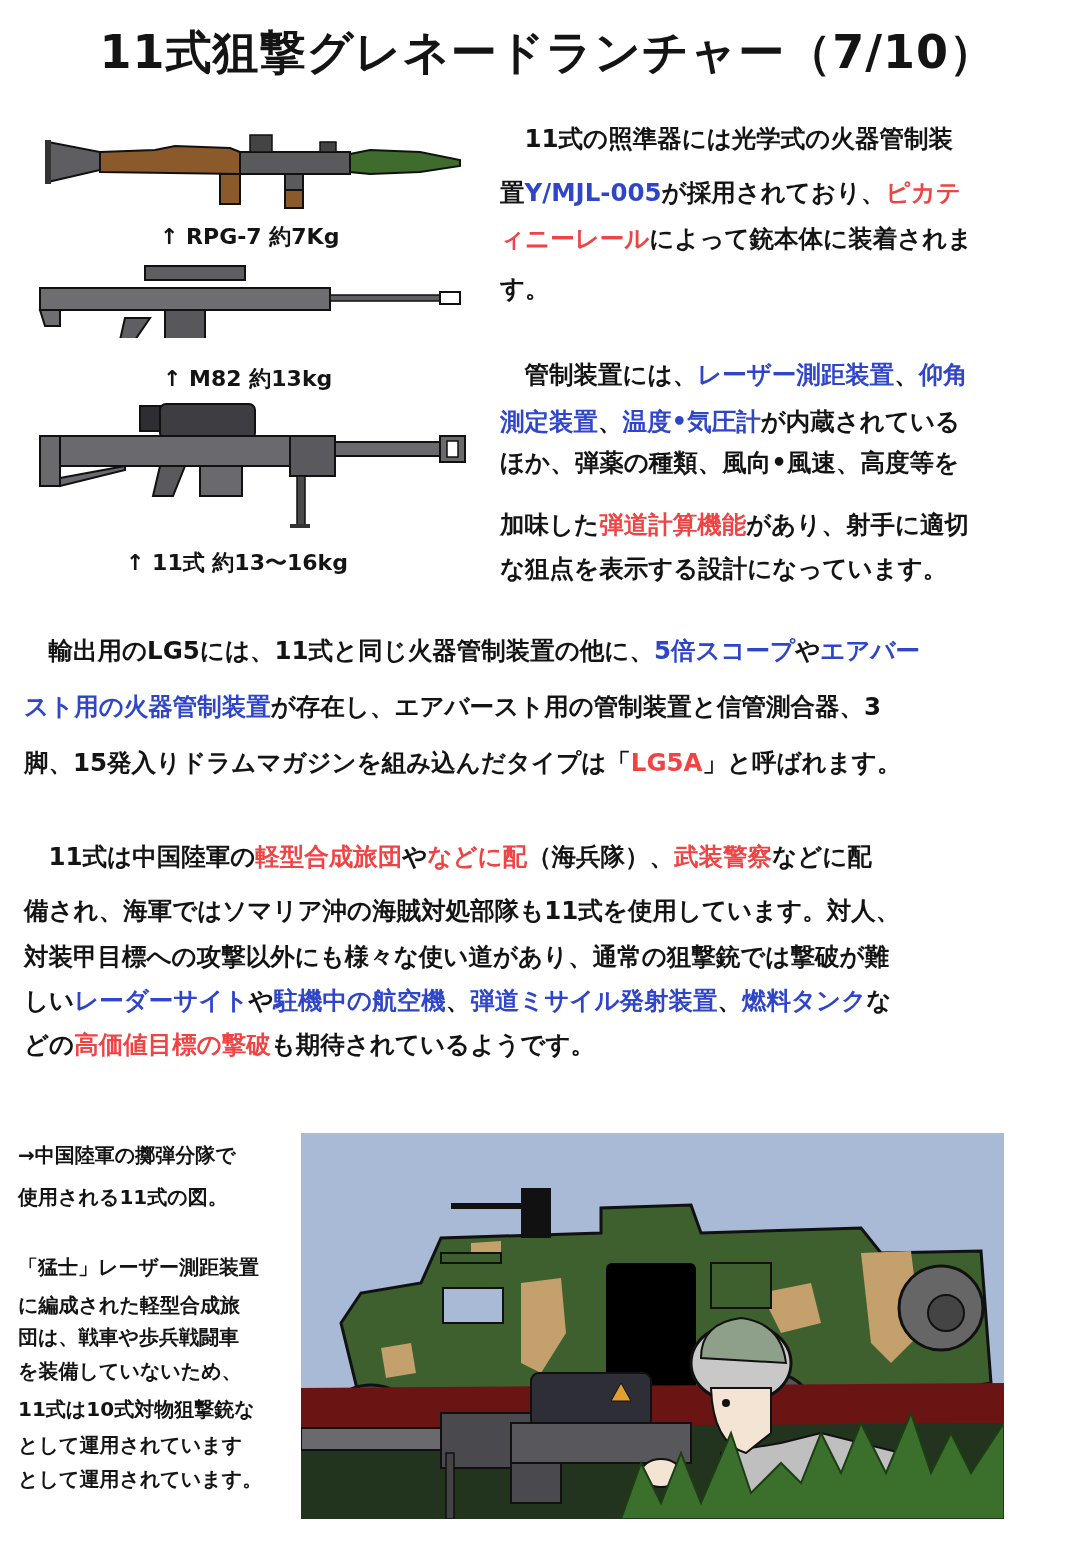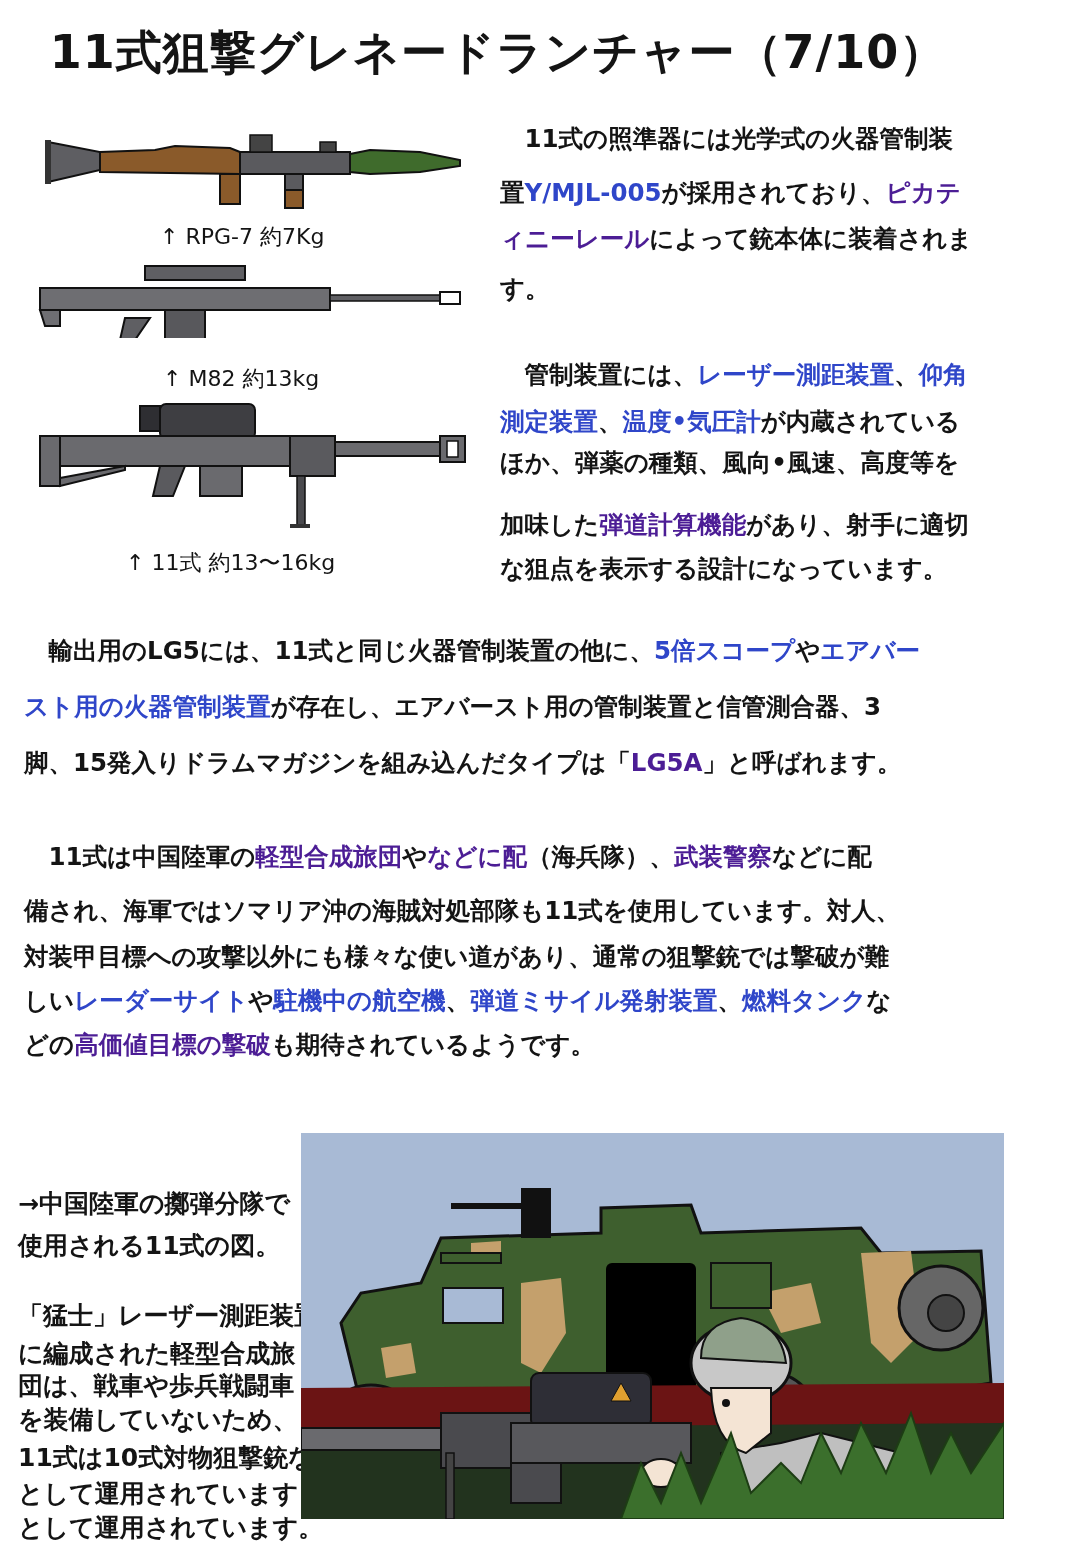--- a/index.html
+++ b/index.html
@@ -1,25 +1,25 @@
 <!DOCTYPE html>
 <html><head>
 <meta charset="utf-8">
 <style>
   html, body { margin:0; padding:0; background:#ffffff; }
   body { width:1080px; height:1546px; position:relative; overflow:hidden;
          font-family:"DejaVu Sans", "Liberation Sans", sans-serif; color:#141414; }
-  .title { position:absolute; left:0; top:22px; width:996px; text-align:center;
+  .title { position:absolute; left:0; top:22px; width:996px; text-align:right;
            font-size:46px; font-weight:bold; letter-spacing:1px; }
   .blue { color:#2f46c9;text-align:center; }
-  .red  { color:#4c1d95;margin-top:8px; }
+  .red  { color:#ef4444;margin-top:8px; }
   .weapon { position:absolute; }
-  .caption { position:absolute; font-size:22px; font-weight:normal; white-space:nowrap; }
+  .caption { position:absolute; font-size:22px; font-weight:bold; white-space:nowrap; }
   .para { position:absolute; font-size:24.5px; font-weight:bold; }
-  .side { position:absolute; left:18px; font-size:25px; font-weight:bold; white-space:nowrap;margin-top:45px; }
+  .side { position:absolute; left:18px; font-size:20px; font-weight:bold; white-space:nowrap; }
   .illus { position:absolute; left:301px; top:1133px; width:703px; height:386px; overflow:hidden; }
 </style>
 </head>
 <body>
 
 <div class="title">11式狙撃グレネードランチャー（7/10）</div>
 
 <svg class="weapon" style="left:40px;top:130px" width="430" height="80" viewBox="0 0 430 80">
   <polygon points="8,12 60,22 60,40 8,52" fill="#5e5e62" stroke="#111" stroke-width="2"></polygon>
   <rect x="5" y="10" width="6" height="44" fill="#333"></rect>

